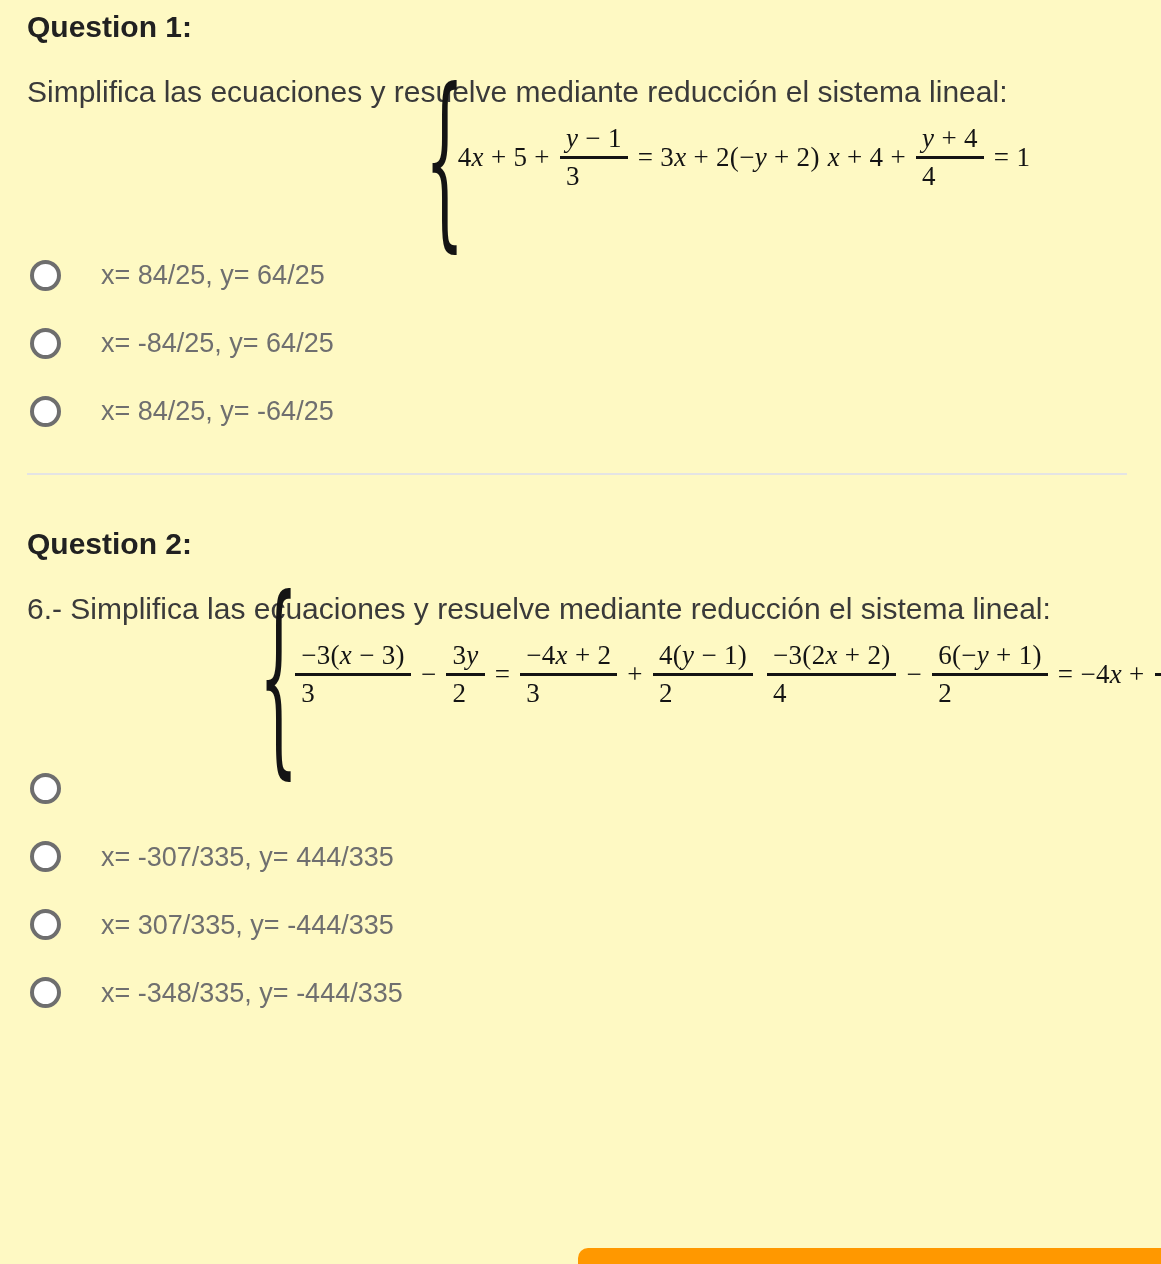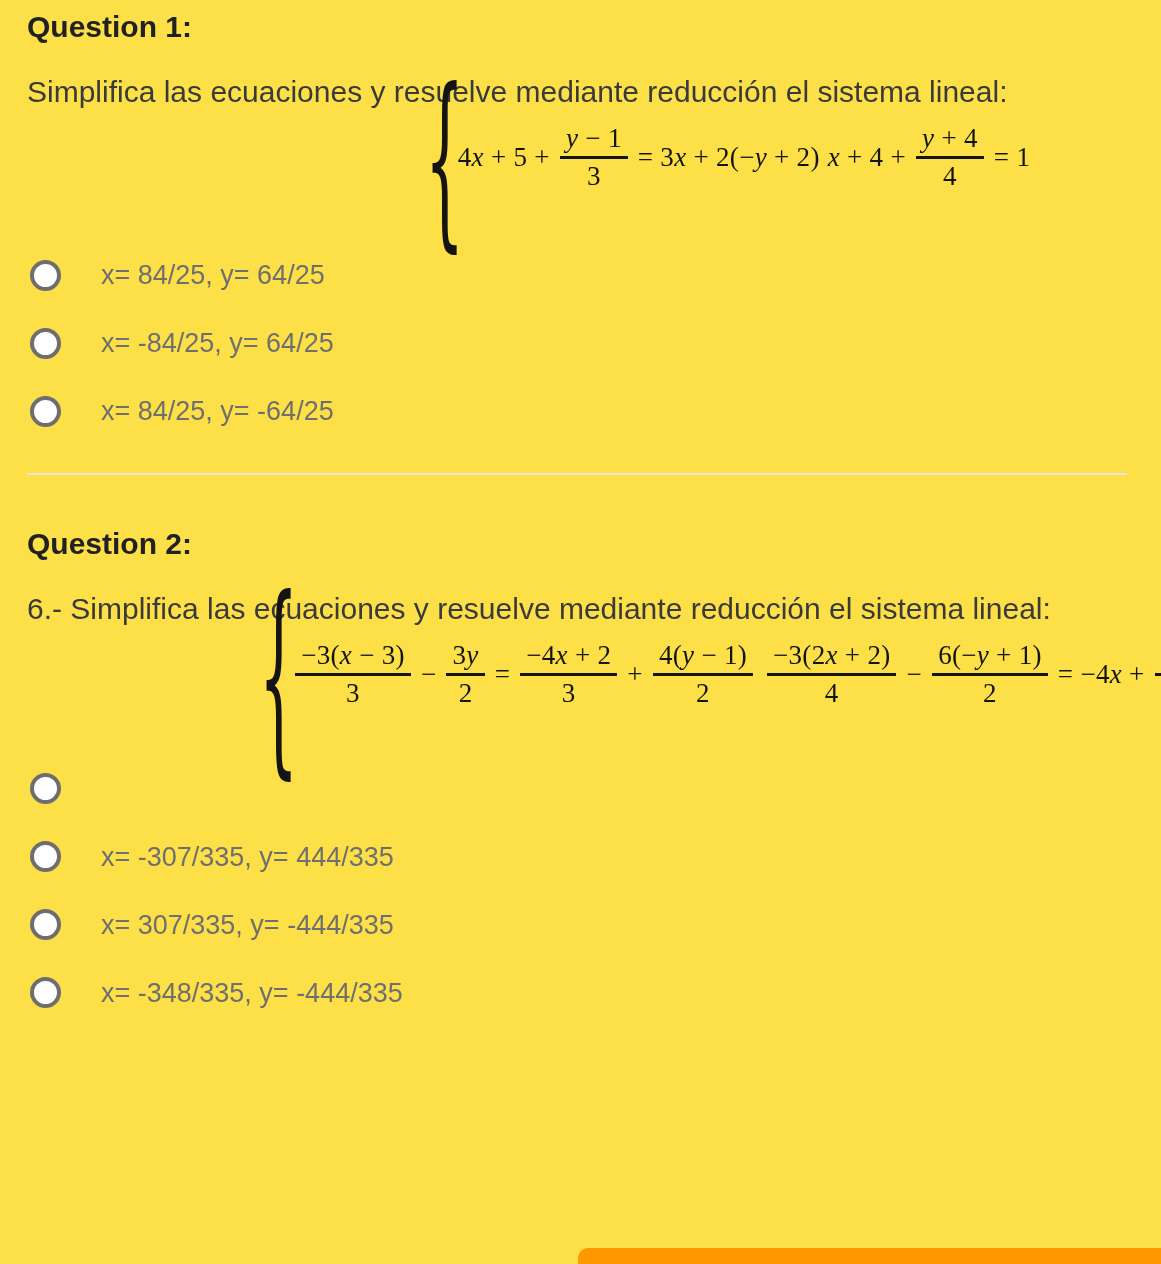--- a/index.html
+++ b/index.html
@@ -1,19 +1,19 @@
 <!DOCTYPE html>
 <html><head>
 <meta charset="utf-8">
 <style>
   html,body{margin:0;padding:0;background:#ffffff;}
   .page{
     position:relative;
     width:1161px;height:1264px;
-    background:#fde047;
+    background:#fef9c3;
     overflow:hidden;
     font-family:"Liberation Sans", sans-serif;
     box-sizing:border-box;
     padding:8px 20px 0 27px;
   }
   .q-heading{
     margin:0;
     font-size:30px;font-weight:700;color:#212121;
     line-height:38px;
   }
@@ -37,21 +37,21 @@
   .brace.b-q2{transform:scale(0.60,2.02);}
   .eq-lines{display:flex;flex-direction:row;align-items:center;gap:8px;margin-left:6px;}
   .eq-line{
     display:flex;align-items:center;
     font-family:"Liberation Serif", serif;
     font-size:27px;color:#141414;
     letter-spacing:0.3px;
   }
   .eq-line i{font-style:italic;}
   .mtxt{white-space:pre;}
-  .frac{display:inline-flex;flex-direction:column;text-align:center;margin:0 3px;}
+  .frac{display:inline-flex;flex-direction:column;text-align:left;margin:0 3px;}
   .frac .num{display:block;padding:0 6px 3px 6px;border-bottom:3px solid #141414;line-height:1.08;white-space:pre;}
   .frac .den{display:block;padding:3px 6px 0 6px;line-height:1.08;white-space:pre;}
   .options{margin-top:68px;}
   .options.q2{margin-top:64px;}
   .option{
     display:flex;align-items:center;
     height:32px;margin-bottom:36px;
     cursor:pointer;
   }
   .option:last-child{margin-bottom:0;}

